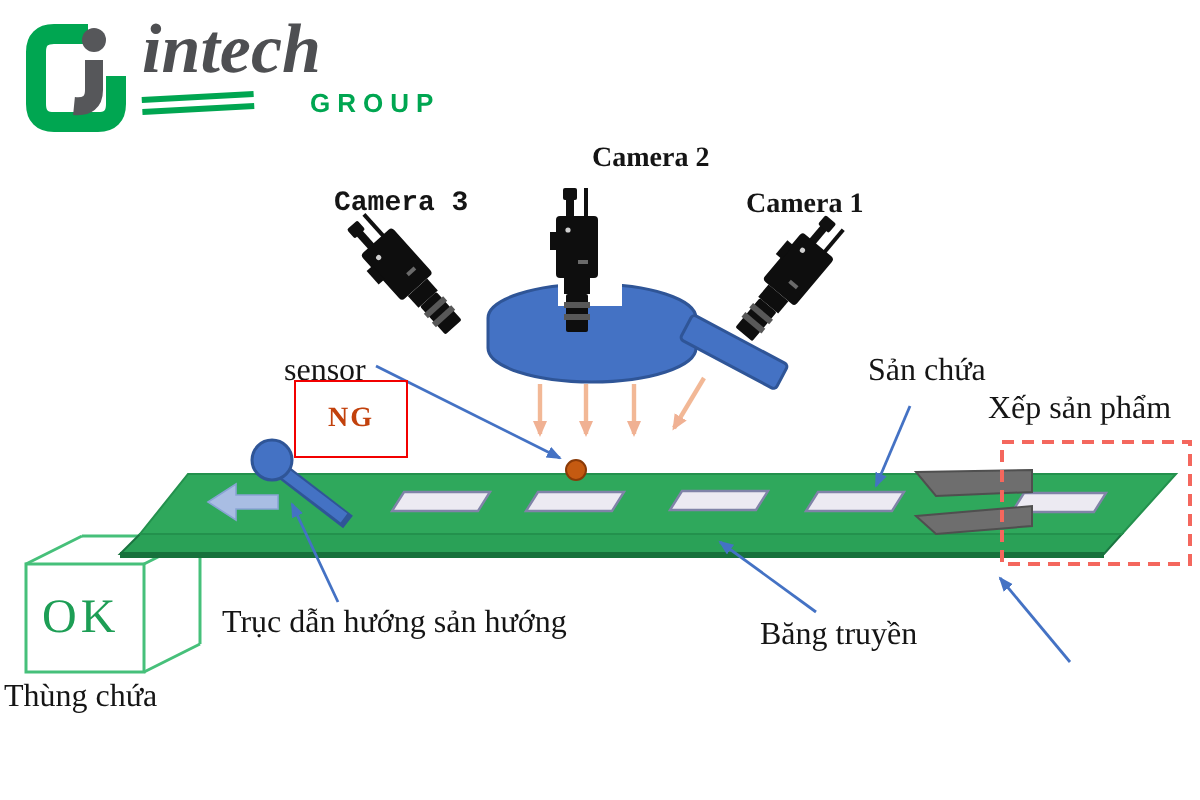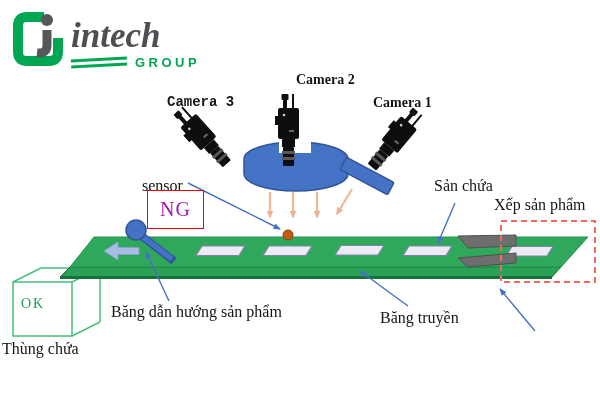--- a/index.html
+++ b/index.html
@@ -3,28 +3,28 @@
 <meta charset="utf-8">
 <style>
   html,body{margin:0;padding:0;background:#fff;}
   .stage{position:relative;width:600px;height:400px;background:#ffffff;overflow:hidden;
          font-family:"Liberation Serif",serif;}
   .diagram-svg{position:absolute;left:0;top:0;}
   .lbl{position:absolute;font:16px "Liberation Serif",serif;color:#151515;white-space:nowrap;}
   .cam-lbl{font-weight:700;font-size:14px;}
   .ng-box{position:absolute;left:147px;top:190px;width:55px;height:37px;
           border:1.6px solid #f20000;display:flex;align-items:center;justify-content:center;}
-  .ng-box span{color:#a21caf;font-size:20px;letter-spacing:1px;font-weight:400;}
-  .ok-lbl{position:absolute;left:21px;top:296px;color:#1d9e55;font-size:14px;letter-spacing:2px;}
+  .ng-box span{color:#c2410c;font-size:14px;letter-spacing:1px;font-weight:700;}
+  .ok-lbl{position:absolute;left:21px;top:296px;color:#1d9e55;font-size:24px;letter-spacing:2px;}
   
-  .logo{position:absolute;left:10px;top:8px;display:flex;align-items:flex-end;}
+  .logo{position:absolute;left:10px;top:8px;display:flex;align-items:flex-start;}
   .logo-text{margin-left:5px;}
   .brand{font-family:"Liberation Serif",serif;font-style:italic;font-weight:700;
          font-size:35px;line-height:34px;color:#4e4f52;letter-spacing:0px;}
-  .logo-bottom{display:flex;align-items:center;margin-top:2px;}
+  .logo-bottom{display:flex;align-items:center;margin-top:2px;gap:20px;}
   .speed-lines{display:flex;flex-direction:column;gap:3px;width:56px;transform:rotate(-3deg);}
   .speed-lines i{display:block;height:3px;background:#00a651;}
   .group{font-family:"Liberation Sans",sans-serif;font-weight:700;font-size:13px;
          color:#00a651;letter-spacing:3.5px;margin-left:8px;}
 </style>
 </head>
 <body>
 
 <div class="stage">
 
@@ -135,17 +135,17 @@
   <div class="lbl" style="left:142px;top:177px;">sensor</div>
 
   <div class="ng-box">
     <span>NG</span>
   </div>
 
   <div class="ok-lbl">OK</div>
 
   <div class="lbl" style="left:434px;top:177px;">Sản chứa</div>
   <div class="lbl" style="left:494px;top:196px;">Xếp sản phẩm</div>
-  <div class="lbl" style="left:111px;top:303px;">Băng dẫn hướng sản phẩm</div>
+  <div class="lbl" style="left:111px;top:303px;">Trục dẫn hướng sản hướng</div>
   <div class="lbl" style="left:380px;top:309px;">Băng truyền</div>
   <div class="lbl" style="left:2px;top:340px;">Thùng chứa</div>
 
 </div>
 
 </body></html>

